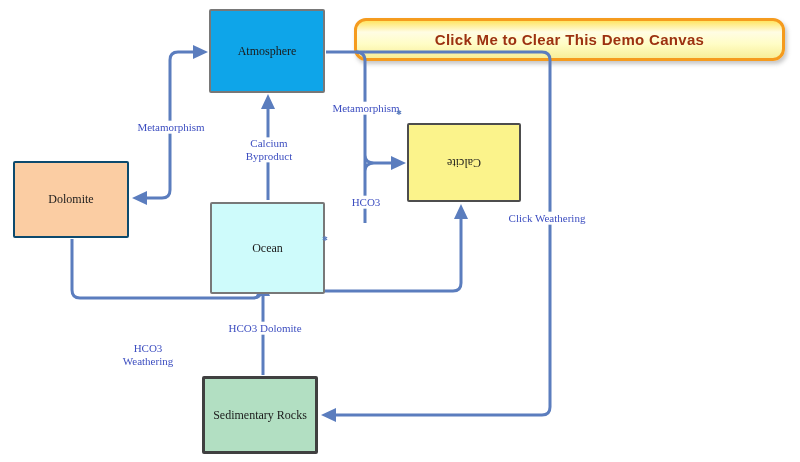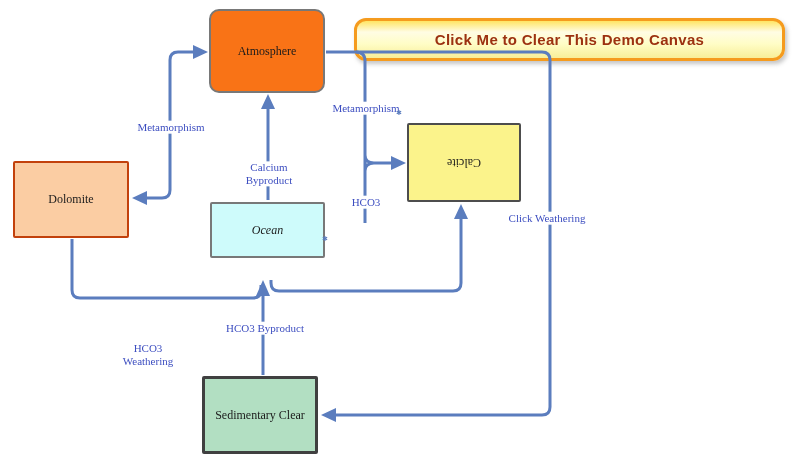--- a/index.html
+++ b/index.html
@@ -21,32 +21,32 @@
   #wires{position:absolute;left:0;top:0;z-index:2;pointer-events:none;}
   #wires path{fill:none;stroke-width:3;stroke-linecap:butt;pointer-events:stroke;}
   #wires polygon{stroke:none;pointer-events:all;}
 
   
   .node{position:absolute;z-index:3;box-sizing:border-box;border-radius:2px;
         display:flex;align-items:center;justify-content:center;
         font-size:12px;color:#1b1b1b;cursor:move;}
   .node span{pointer-events:none;}
   #node-atmosphere{left:209px;top:9px;width:116px;height:84px;border:2px solid #787878;}
-  #node-dolomite{left:13px;top:161px;width:116px;height:77px;border:2px solid #c2410c;}
-  #node-ocean{left:210px;top:202px;width:115px;height:56px;border:2px solid #787878;font-style:italic;}
+  #node-dolomite{left:13px;top:161px;width:116px;height:77px;border:2px solid #0c4a6e;}
+  #node-ocean{left:210px;top:202px;width:115px;height:92px;border:2px solid #787878;}
   #node-calcite{left:407px;top:123px;width:114px;height:79px;border:2px solid #4d4d4d;}
   #node-calcite span{transform:rotate(180deg);}
   #node-sedimentary{left:202px;top:376px;width:116px;height:78px;border:3px solid #404040;}
 
   
   .edge-label{position:absolute;z-index:4;transform:translate(-50%,-50%);
       font-size:11px;line-height:1.15;color:#3d4ec0;background:#ffffff;
       white-space:pre-line;text-align:center;padding:0 2px;}
   #lbl-metamorphism-left{left:171px;top:127px;}
-  #lbl-calcium-byproduct{left:269px;top:150px;margin-top:24px;}
+  #lbl-calcium-byproduct{left:269px;top:150px;}
   #lbl-metamorphism-right{left:366px;top:108px;}
   #lbl-hco3{left:366px;top:202px;}
   #lbl-caco3-precipitation{left:369px;top:240px;}
   #lbl-silica-weathering{left:547px;top:218px;}
   #lbl-hco3-degassing{left:265px;top:328px;}
   #lbl-hco3-weathering{left:148px;top:355px;}
 
   
   .cp-marker{position:absolute;z-index:5;width:7px;height:7px;color:#5b7dbe;
       font-size:7px;line-height:7px;text-align:center;transform:translate(-50%,-50%);}
@@ -89,46 +89,46 @@
       <path d="M263,375 L263,286" style="stroke: rgb(91, 125, 190);"></path>
       <polygon points="263,280 256,296 270,296" style="fill: rgb(91, 125, 190);"></polygon>
     </g>
 
     <g>
       <path d="M271,280 L271,283 Q271,291 279,291 L453,291 Q461,291 461,283 L461,217" style="stroke: rgb(91, 125, 190);"></path>
       <polygon points="461,204 454,219 468,219" style="fill: rgb(91, 125, 190);"></polygon>
     </g>
   </svg>
 
-  <div class="node" id="node-atmosphere" style="background: #f97316; border-radius: 10px;">
+  <div class="node" id="node-atmosphere" style="background: #0ea5e9;">
     <span>Atmosphere</span>
   </div>
 
   <div class="node" id="node-dolomite" style="background: rgb(251, 205, 163);">
     <span>Dolomite</span>
   </div>
 
   <div class="node" id="node-ocean" style="background: rgb(206, 251, 251);">
     <span>Ocean</span>
   </div>
 
   <div class="node" id="node-calcite" style="background: rgb(251, 243, 139);">
     <span>Calcite</span>
   </div>
 
   <div class="node" id="node-sedimentary" style="background: rgb(178, 223, 194);">
-    <span>Sedimentary Clear</span>
+    <span>Sedimentary Rocks</span>
   </div>
 
   <div class="edge-label" id="lbl-metamorphism-left">Metamorphism</div>
   <div class="edge-label" id="lbl-calcium-byproduct">Calcium
 Byproduct</div>
   <div class="edge-label" id="lbl-metamorphism-right">Metamorphism</div>
   <div class="edge-label" id="lbl-hco3">HCO3</div>
   <div class="edge-label" id="lbl-silica-weathering">Click Weathering</div>
-  <div class="edge-label" id="lbl-hco3-degassing">HCO3 Byproduct</div>
+  <div class="edge-label" id="lbl-hco3-degassing">HCO3 Dolomite</div>
   <div class="edge-label" id="lbl-hco3-weathering">HCO3
 Weathering</div>
 
   <div class="cp-marker" style="left:325px;top:239px;">✱</div>
   <div class="cp-marker" style="left:399px;top:113px;">✱</div>
 
 </div>
 
 </body></html>

